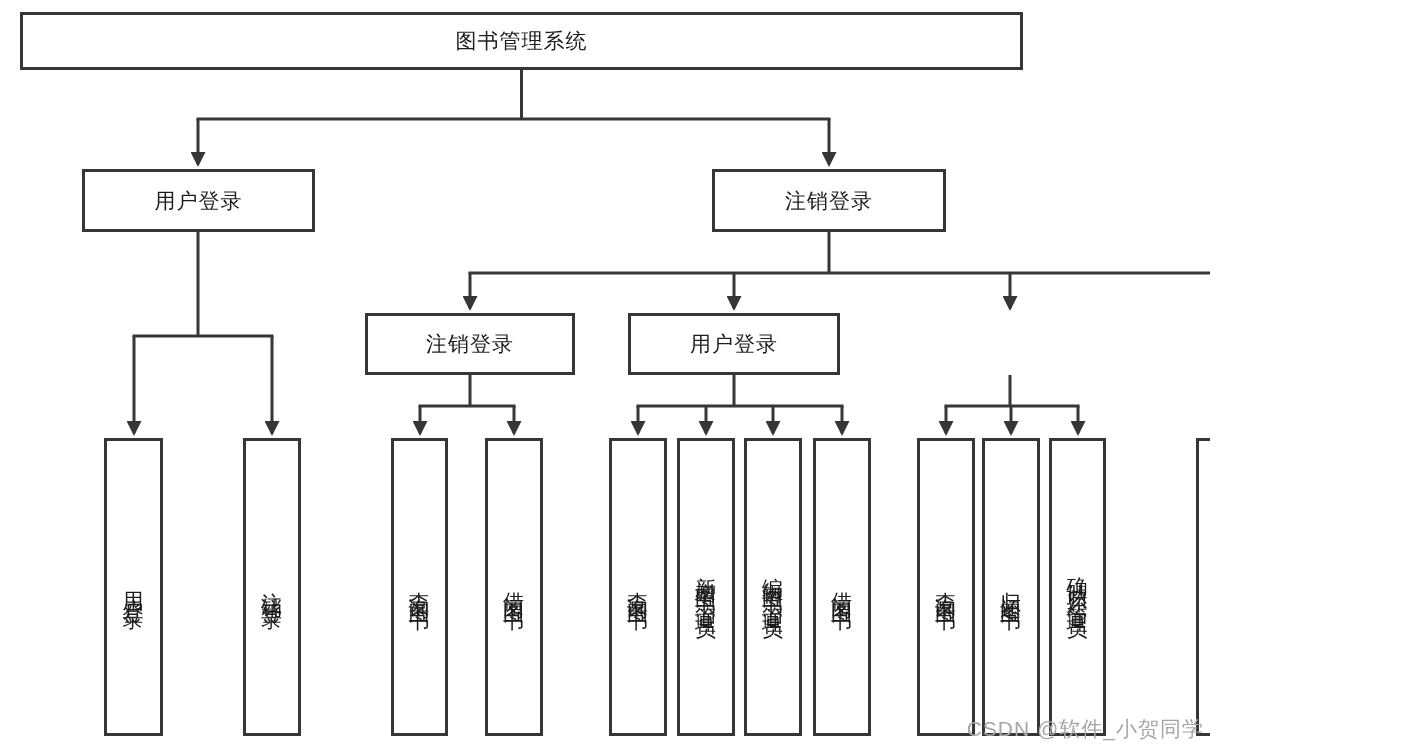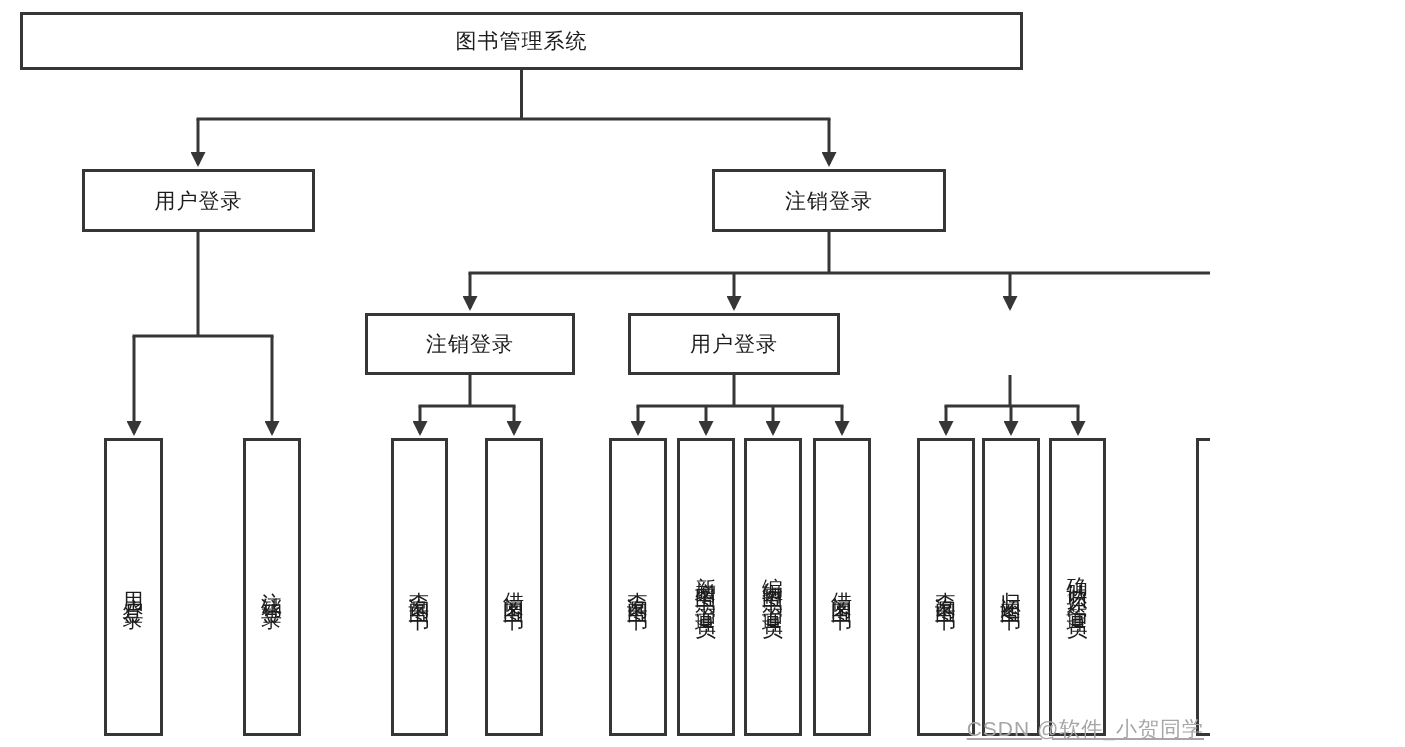--- a/index.html
+++ b/index.html
@@ -42,21 +42,20 @@
     line-height:1;
     white-space:nowrap;
   }
   .watermark{
     position:absolute;
     right:6px;bottom:4px;
     color:var(--watermark);
     font-size:21px;
     letter-spacing:1px;
     z-index:5;
-    text-decoration:underline;
   }
 </style>
 </head>
 <body>
 
 <div class="canvas">
 
   <svg class="edges" width="1405" height="747" viewBox="0 0 1405 747" xmlns="http://www.w3.org/2000/svg">
     <defs>
       <marker id="arrow" viewBox="0 0 10 10" refX="8" refY="5" markerWidth="6.5" markerHeight="5" orient="auto">

